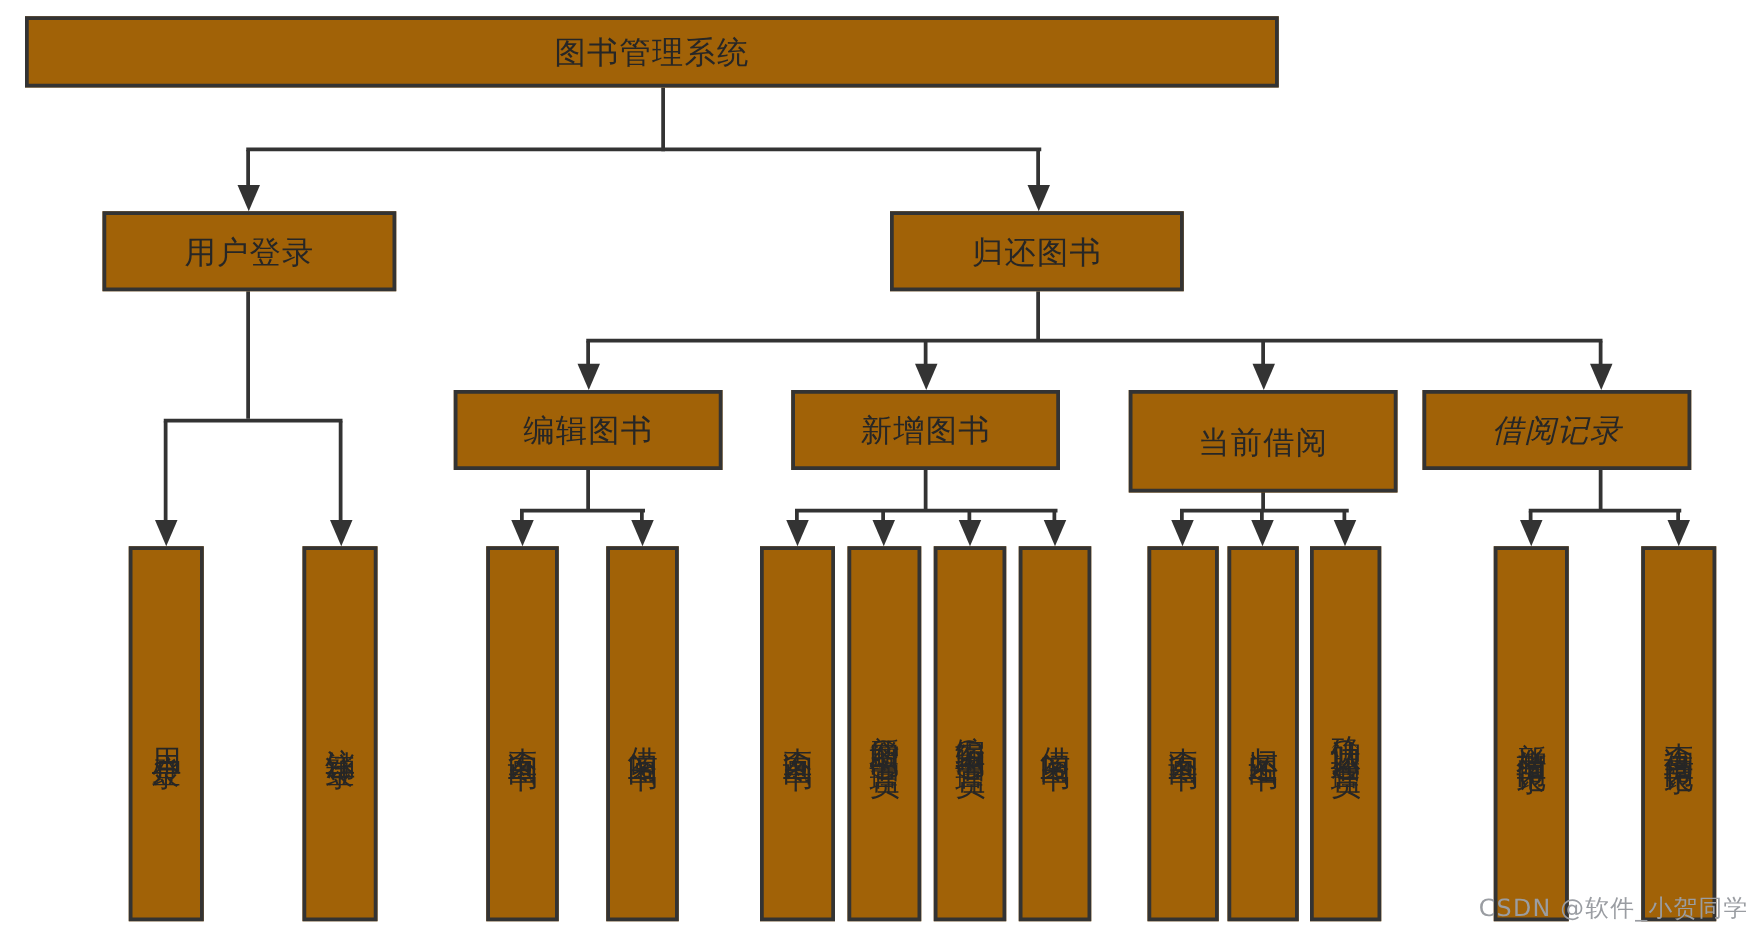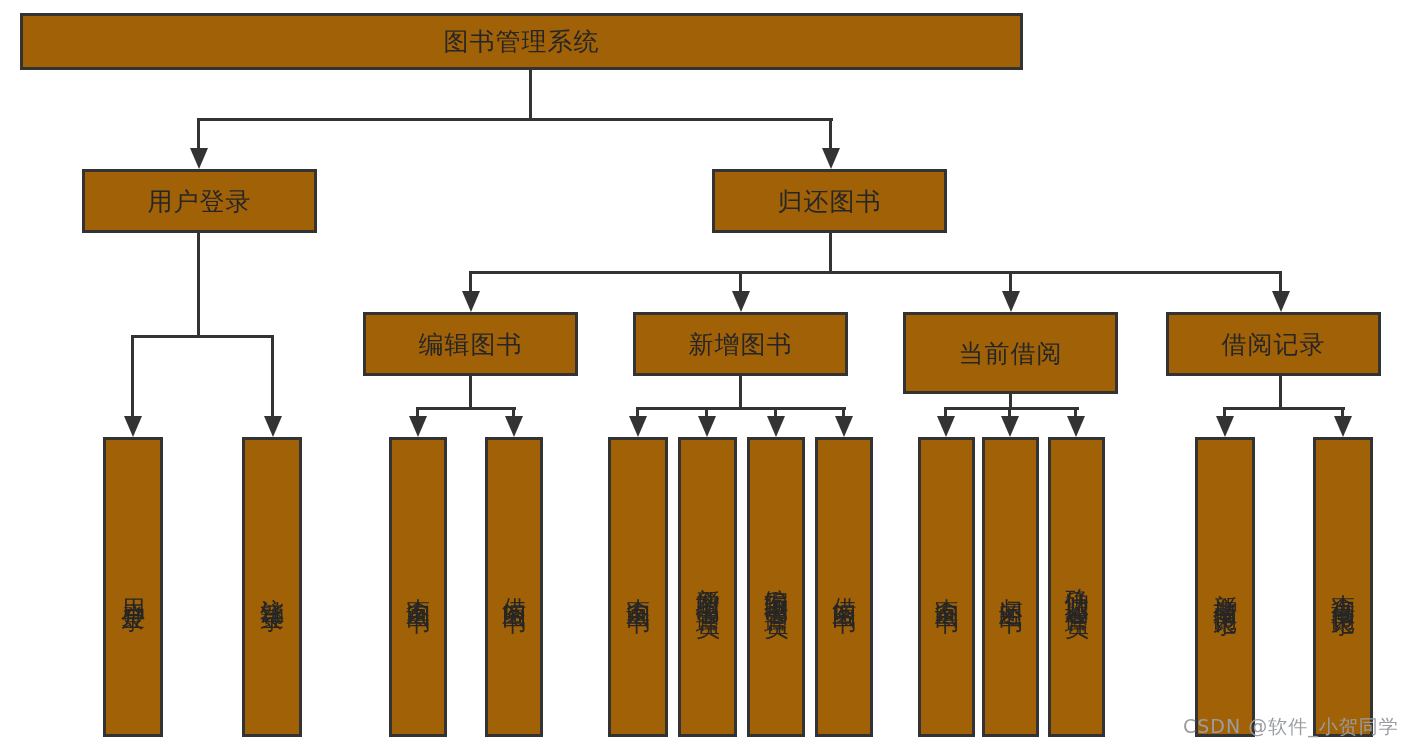--- a/index.html
+++ b/index.html
@@ -78,21 +78,21 @@
 
   <div class="box" style="left:363px;top:312px;width:215px;height:64px;">
     <span class="lbl">编辑图书</span>
   </div>
   <div class="box" style="left:633px;top:312px;width:215px;height:64px;">
     <span class="lbl">新增图书</span>
   </div>
   <div class="box" style="left:903px;top:312px;width:215px;height:82px;">
     <span class="lbl">当前借阅</span>
   </div>
-  <div class="box" style="left:1166px;top:312px;width:215px;height:64px;">
+  <div class="box" style="left:1138px;top:312px;width:215px;height:64px;font-style:italic;">
     <span class="lbl">借阅记录</span>
   </div>
 
   <div class="vline" style="left:469px;top:376px;height:33px;"></div>
   <div class="hline" style="left:416px;top:407px;width:100px;"></div>
   <div class="vline" style="left:416px;top:409px;height:10px;"></div>
   <div class="vline" style="left:512px;top:409px;height:10px;"></div>
   <div class="arrow" style="left:409px;top:416px;"></div>
   <div class="arrow" style="left:505px;top:416px;"></div>
 

